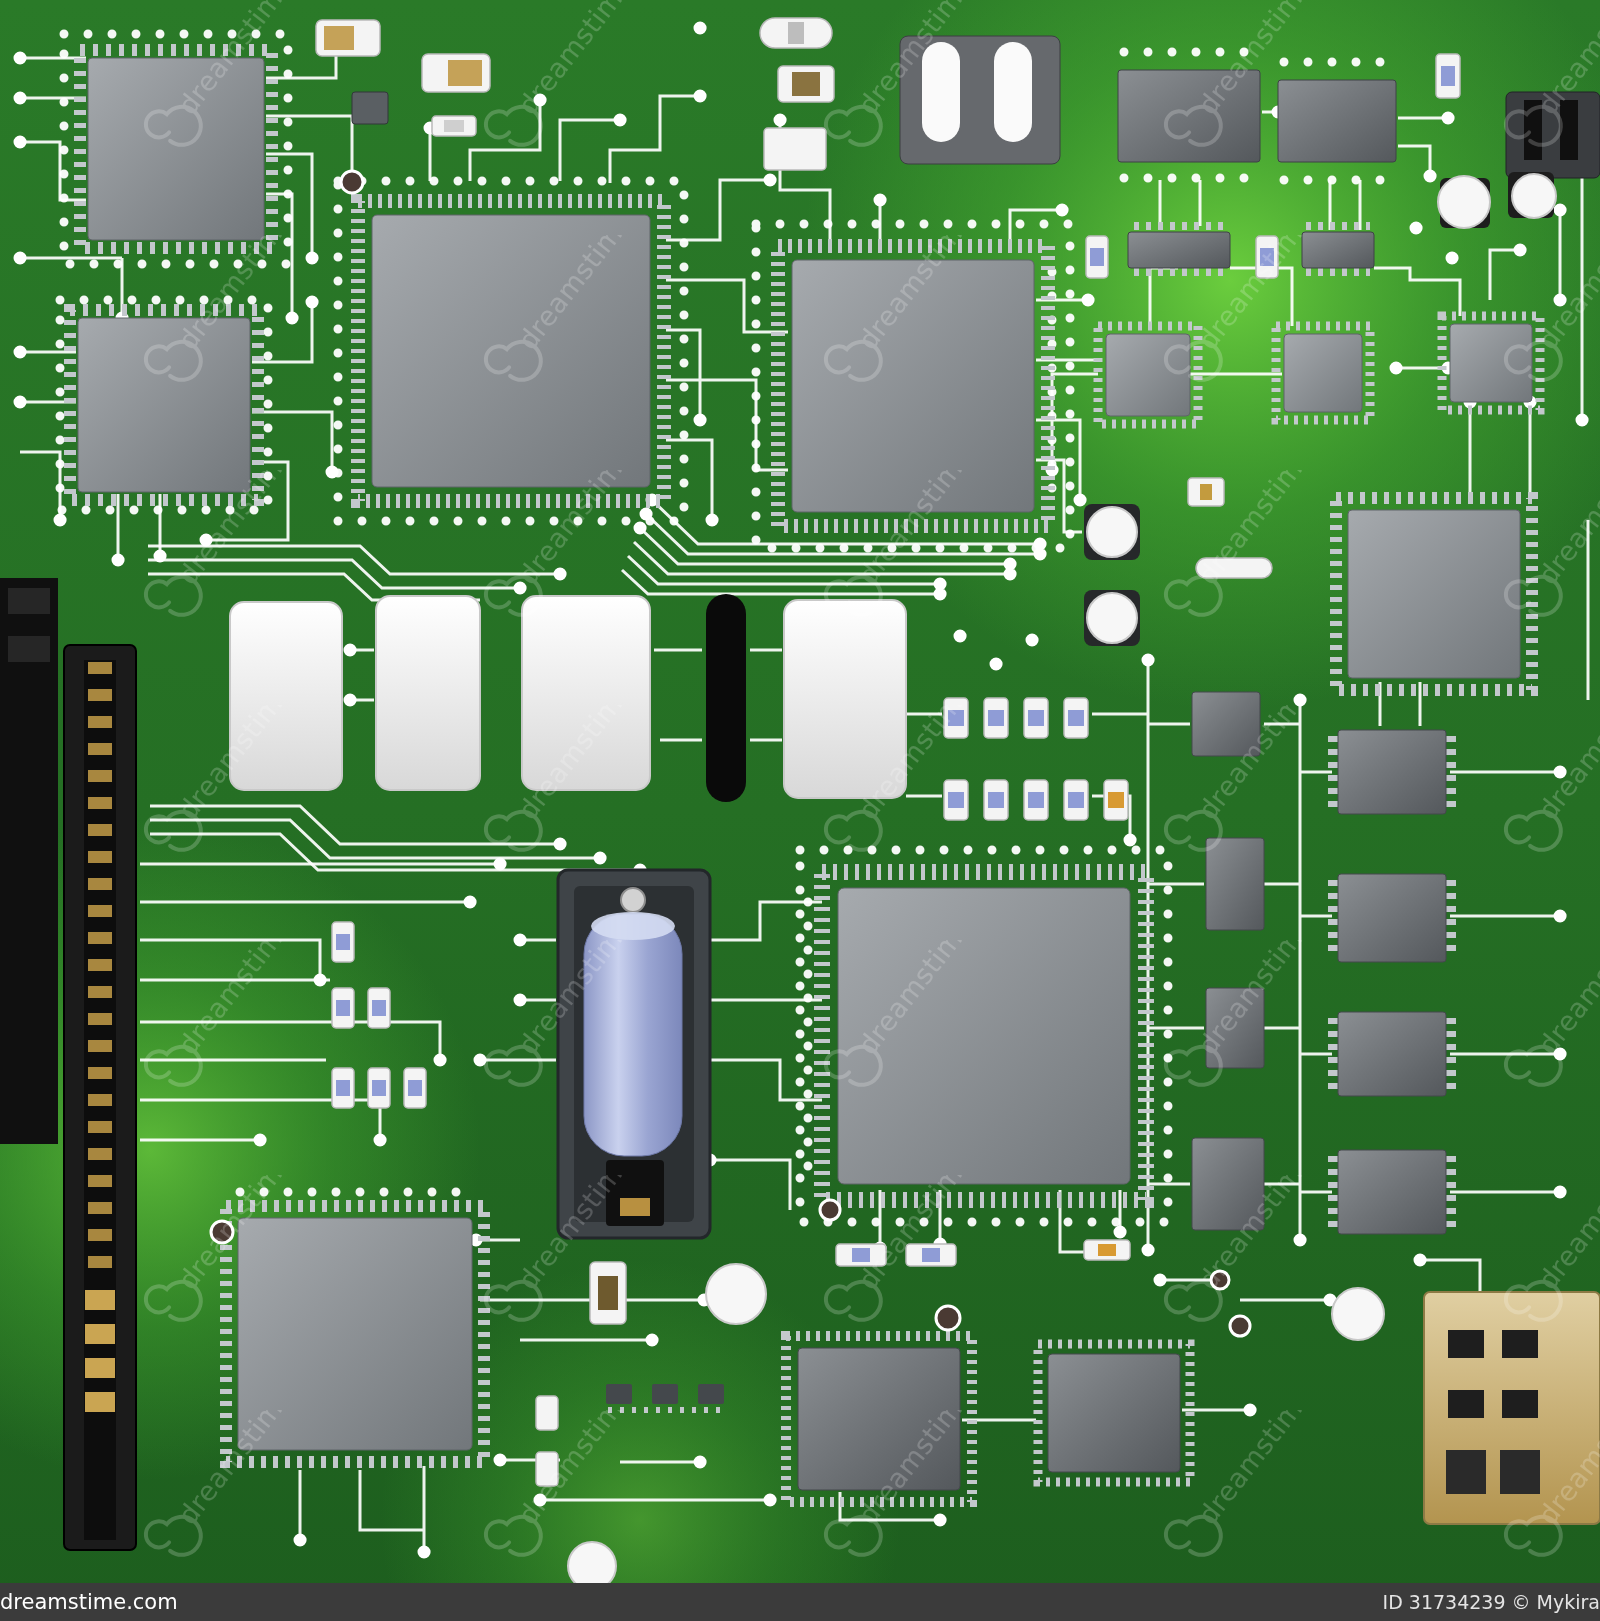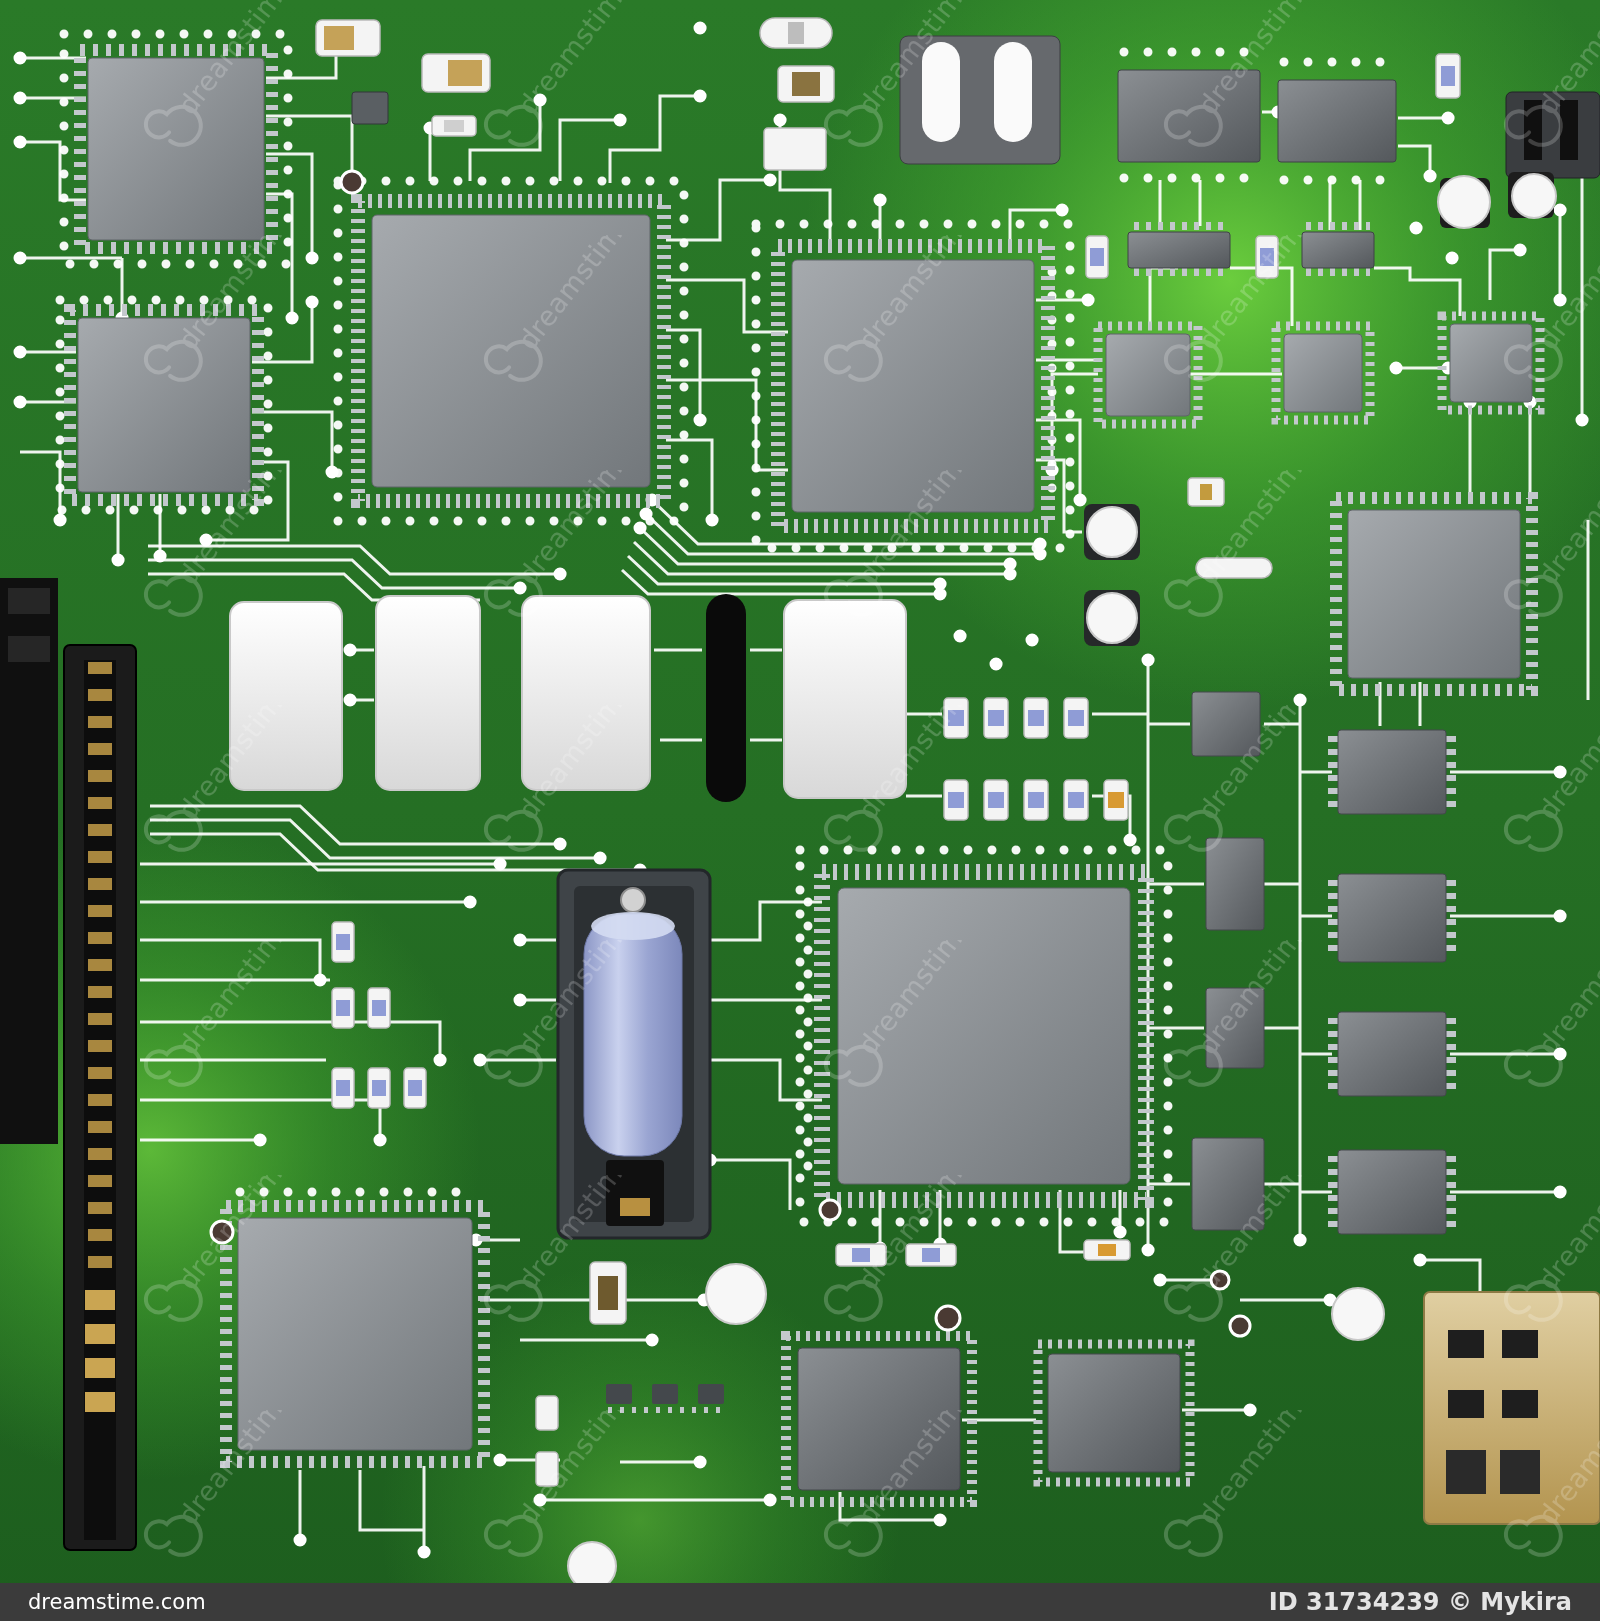--- a/index.html
+++ b/index.html
@@ -11,23 +11,23 @@
   .dots{fill:none;stroke:#ffffff;stroke-width:9;stroke-linecap:round;stroke-dasharray:0 24;stroke-opacity:.95;}
   .pins{fill:none;stroke:#c3c8cc;}
   .smd{fill:#f4f4f4;stroke:#b9b9b9;stroke-width:1.5;}
   .smdB{fill:#8f9cd6;}
   .smdO{fill:#d89a33;}
   .dvia{fill:#4a3a33;stroke:#ffffff;stroke-width:3;}
   .wcirc{fill:#f7f7f7;stroke:#c9c9c9;stroke-width:2;}
   .wmS{fill:none;stroke:#ffffff;stroke-width:4;stroke-linecap:round;}
   .wmT{font-size:27px;fill:#ffffff;letter-spacing:.5px;}
   .footer{position:absolute;left:0;right:0;bottom:0;height:38px;background:#3b3b3b;
-          display:flex;justify-content:space-between;align-items:center;padding:0 28px;
+          display:flex;justify-content:space-between;align-items:center;padding:0 0;
           font-family:"DejaVu Sans",sans-serif;color:#ffffff;font-size:21px;z-index:5;}
-  .footer .credit{color:#e4e4e4;font-size:24px;font-weight:bold;}
+  .footer .credit{color:#e4e4e4;font-size:19px;}
 </style>
 </head>
 <body>
 
 <div class="stage">
 <svg width="1600" height="1621" viewBox="0 0 1600 1621">
   <defs>
     <linearGradient id="gBoard" x1="0" y1="0" x2="0" y2="1">
       <stop offset="0" stop-color="#2a7a28"></stop>
           <stop offset="0.5" stop-color="#256f24"></stop>

